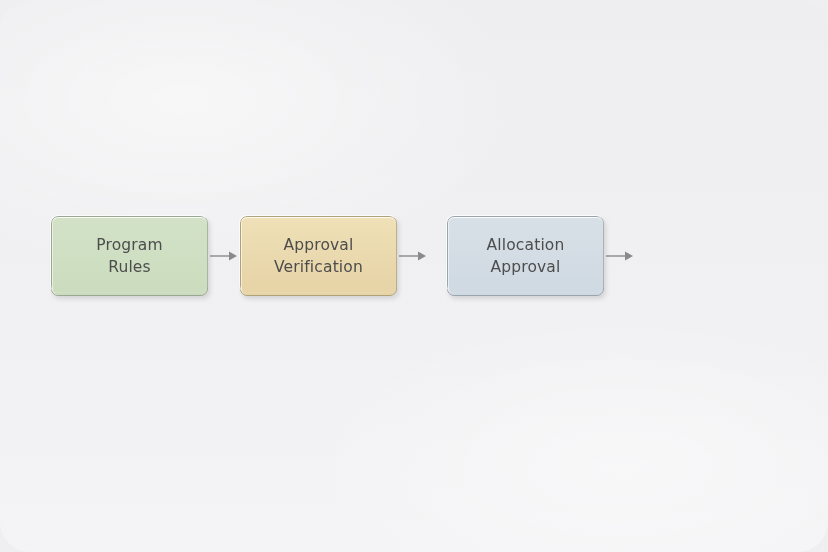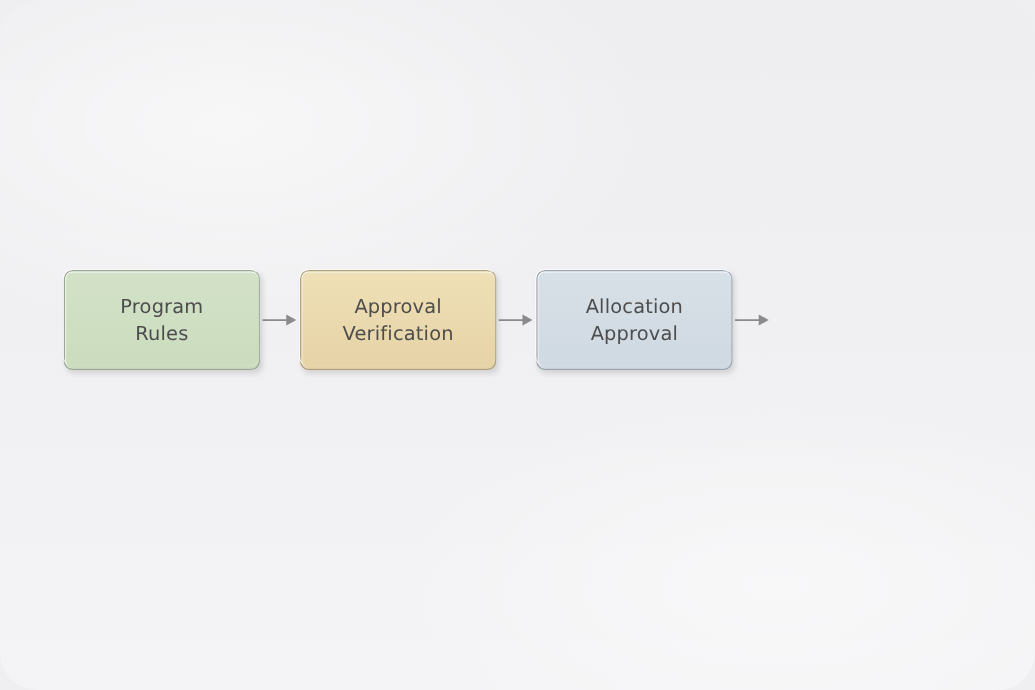--- a/index.html
+++ b/index.html
@@ -64,21 +64,21 @@
     bottom: 2px;
     border-radius: 8px;
     border: 1px solid rgba(255,255,255,0.75);
     border-right-color: rgba(255,255,255,0.15);
     border-bottom-color: rgba(255,255,255,0.10);
     pointer-events: none;
   }
 
   .node-green  { background: linear-gradient(180deg, #d3e2c7 0%, #cbdcbe 100%); border-color: #9aa893; }
   .node-amber  { background: linear-gradient(180deg, #efe0b7 0%, #e6d3a6 100%); border-color: #b0a178; }
-  .node-blue   { background: linear-gradient(180deg, #d8e0e7 0%, #cfd9e1 100%); border-color: #9aa4ad; }
+  .node-blue   { background: linear-gradient(180deg, #d8e0e7 0%, #cfd9e1 100%); border-color: #9aa4ad; margin-left: 18px; }
 
   .node-label {
     font-size: 15.5px;
     line-height: 22px;
     color: #4d4d4d;
     letter-spacing: 0.15px;
     white-space: pre-line;
     font-weight: 400;
   }
 

